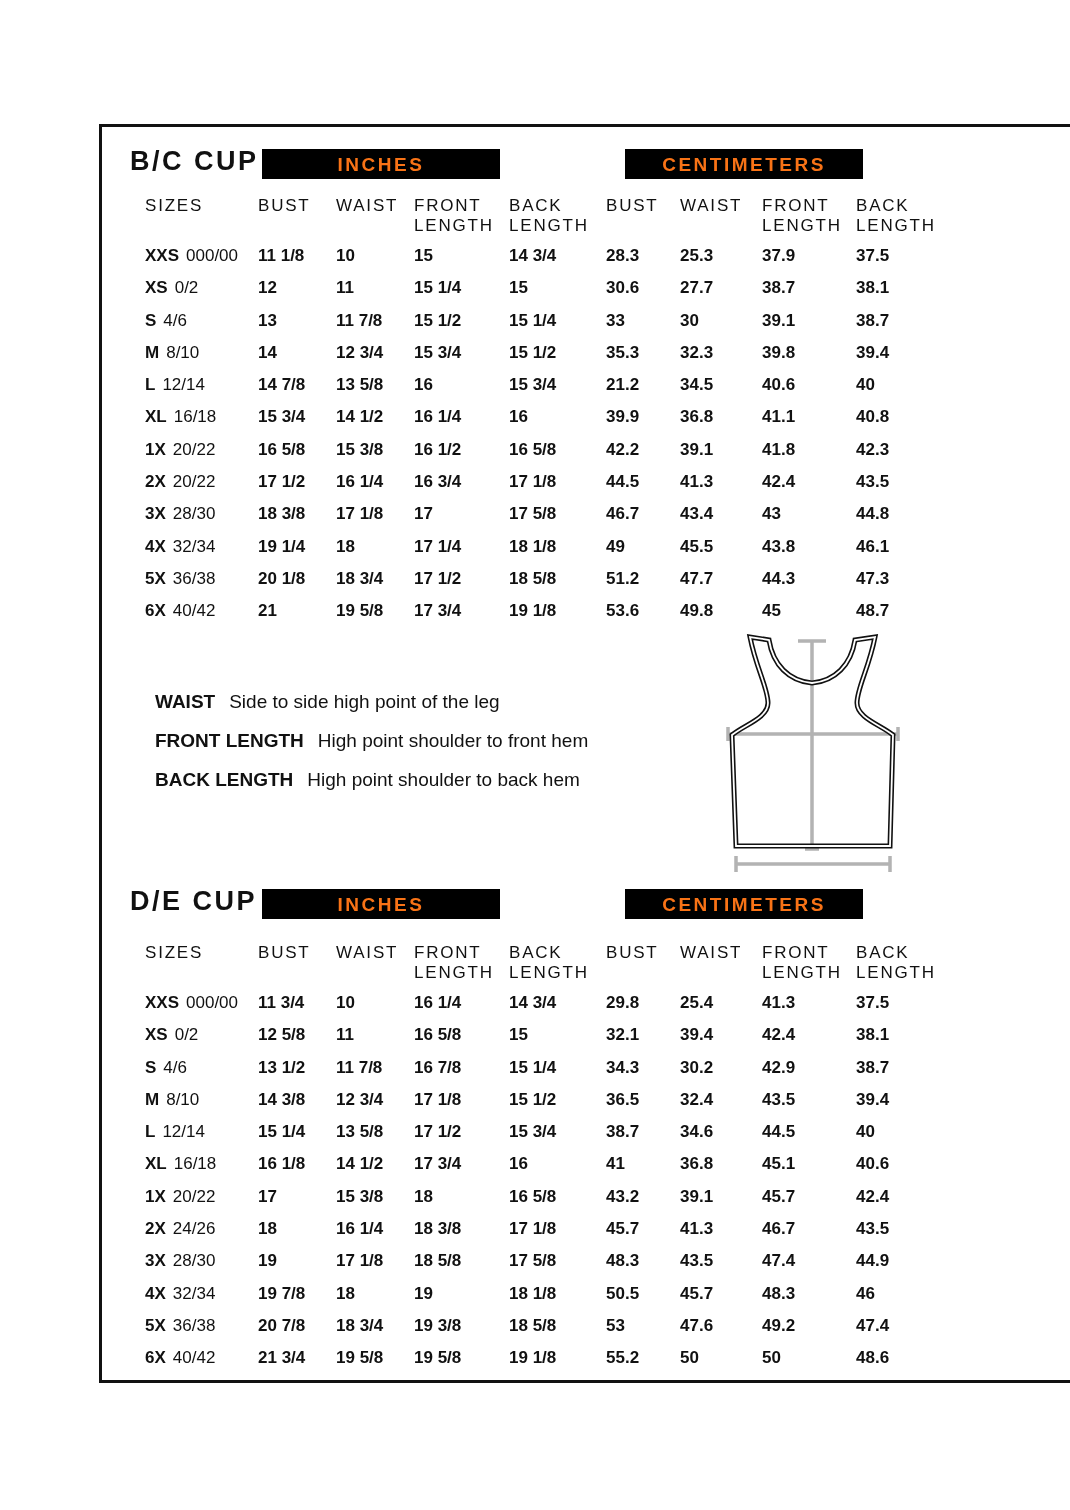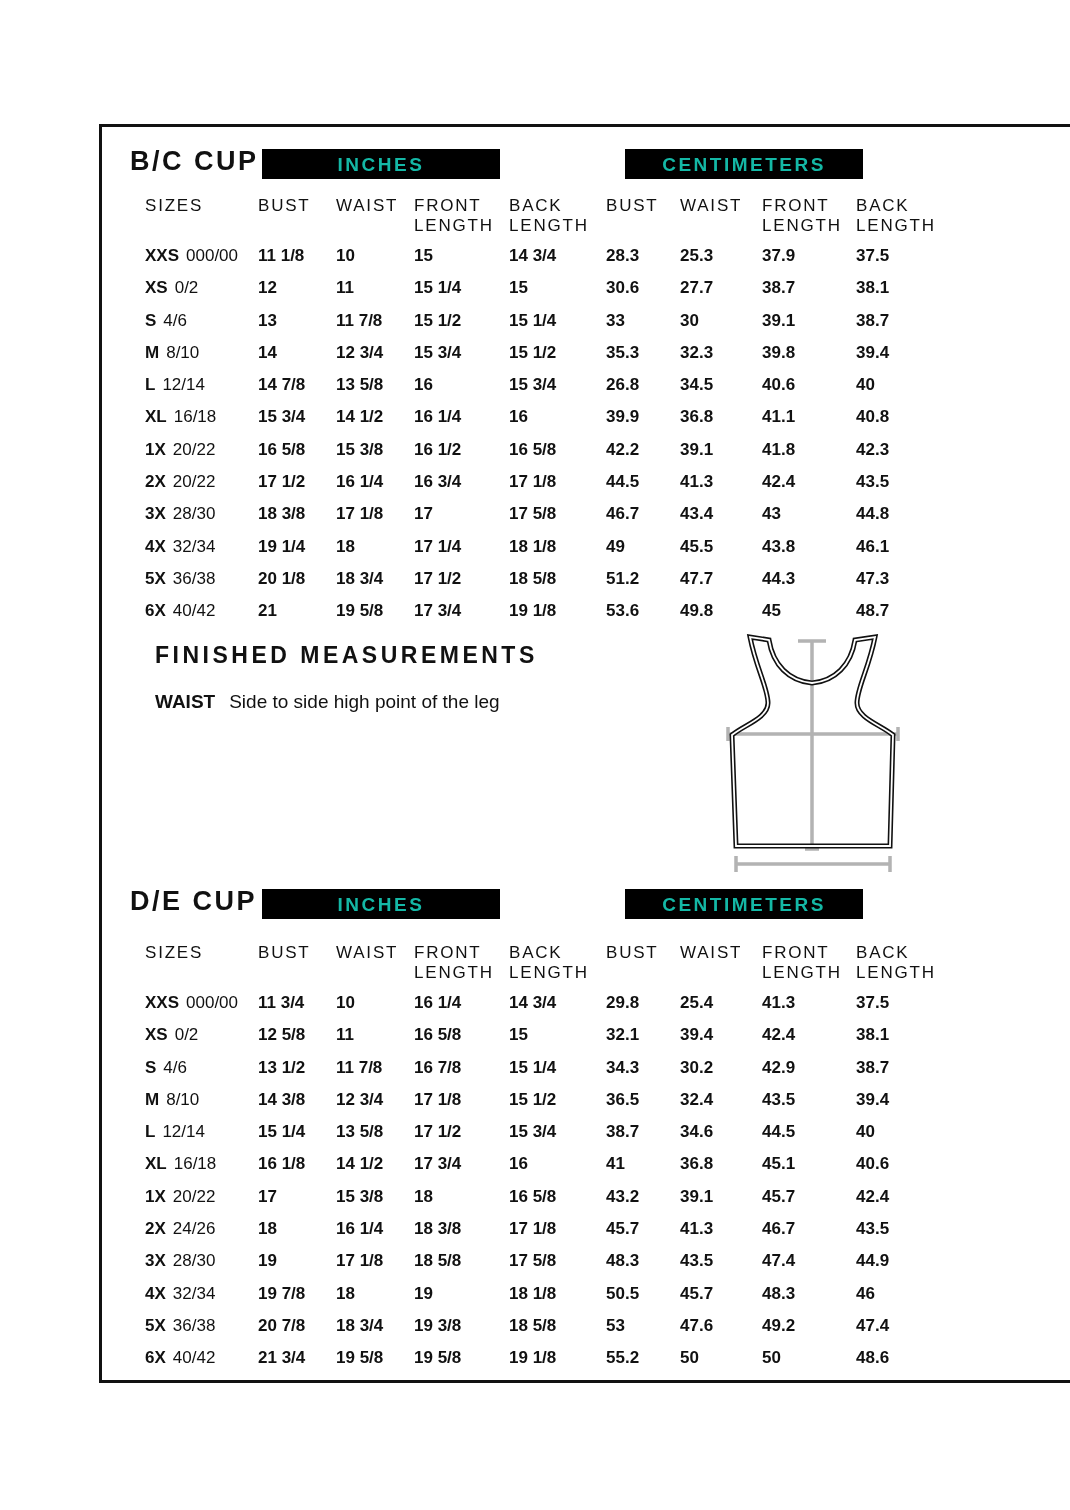--- a/index.html
+++ b/index.html
@@ -11,21 +11,21 @@
   .frame {
     position:absolute; left:99px; top:124px; width:1009px; height:1259px;
     border:3px solid #111; background:#fff;
   }
   .abs { position:absolute; }
 
   .cup-label {
     font-size:27px; font-weight:700; letter-spacing:2.5px; line-height:30px; white-space:nowrap;
   }
   .unit-bar {
-    background:#000; color:#14b8a6; height:30px; width:238px;
+    background:#000; color:#f97316; height:30px; width:238px;
     display:flex; align-items:center; justify-content:center;
   }
   .unit-bar span {
     font-size:19px; font-weight:700; letter-spacing:2.5px; line-height:19px;
   }
 
   .size-table {
     display:grid;
     grid-template-columns:113px 78px 78px 95px 97px 74px 82px 94px 90px;
     grid-template-rows:49px;
@@ -65,35 +65,40 @@
   <div class="unit-bar abs" style="left:523px; top:22px;">
     <span>CENTIMETERS</span>
   </div>
 
   <div class="size-table abs" style="left:43px; top:69px;">
       <div class="trow thead"><div class="hcell">SIZES</div><div class="hcell">BUST</div><div class="hcell">WAIST</div><div class="hcell">FRONT LENGTH</div><div class="hcell">BACK LENGTH</div><div class="hcell">BUST</div><div class="hcell">WAIST</div><div class="hcell">FRONT LENGTH</div><div class="hcell">BACK LENGTH</div></div>
       <div class="trow"><div class="cell"><span class="size-code">XXS</span><span class="size-range">000/00</span></div><div class="cell val">11 1/8</div><div class="cell val">10</div><div class="cell val">15</div><div class="cell val">14 3/4</div><div class="cell val">28.3</div><div class="cell val">25.3</div><div class="cell val">37.9</div><div class="cell val">37.5</div></div>
       <div class="trow"><div class="cell"><span class="size-code">XS</span><span class="size-range">0/2</span></div><div class="cell val">12</div><div class="cell val">11</div><div class="cell val">15 1/4</div><div class="cell val">15</div><div class="cell val">30.6</div><div class="cell val">27.7</div><div class="cell val">38.7</div><div class="cell val">38.1</div></div>
       <div class="trow"><div class="cell"><span class="size-code">S</span><span class="size-range">4/6</span></div><div class="cell val">13</div><div class="cell val">11 7/8</div><div class="cell val">15 1/2</div><div class="cell val">15 1/4</div><div class="cell val">33</div><div class="cell val">30</div><div class="cell val">39.1</div><div class="cell val">38.7</div></div>
       <div class="trow"><div class="cell"><span class="size-code">M</span><span class="size-range">8/10</span></div><div class="cell val">14</div><div class="cell val">12 3/4</div><div class="cell val">15 3/4</div><div class="cell val">15 1/2</div><div class="cell val">35.3</div><div class="cell val">32.3</div><div class="cell val">39.8</div><div class="cell val">39.4</div></div>
-      <div class="trow"><div class="cell"><span class="size-code">L</span><span class="size-range">12/14</span></div><div class="cell val">14 7/8</div><div class="cell val">13 5/8</div><div class="cell val">16</div><div class="cell val">15 3/4</div><div class="cell val">26.8</div><div class="cell val">34.5</div><div class="cell val">40.6</div><div class="cell val">40</div></div>
+      <div class="trow"><div class="cell"><span class="size-code">L</span><span class="size-range">12/14</span></div><div class="cell val">14 7/8</div><div class="cell val">13 5/8</div><div class="cell val">16</div><div class="cell val">15 3/4</div><div class="cell val">21.2</div><div class="cell val">34.5</div><div class="cell val">40.6</div><div class="cell val">40</div></div>
       <div class="trow"><div class="cell"><span class="size-code">XL</span><span class="size-range">16/18</span></div><div class="cell val">15 3/4</div><div class="cell val">14 1/2</div><div class="cell val">16 1/4</div><div class="cell val">16</div><div class="cell val">39.9</div><div class="cell val">36.8</div><div class="cell val">41.1</div><div class="cell val">40.8</div></div>
       <div class="trow"><div class="cell"><span class="size-code">1X</span><span class="size-range">20/22</span></div><div class="cell val">16 5/8</div><div class="cell val">15 3/8</div><div class="cell val">16 1/2</div><div class="cell val">16 5/8</div><div class="cell val">42.2</div><div class="cell val">39.1</div><div class="cell val">41.8</div><div class="cell val">42.3</div></div>
       <div class="trow"><div class="cell"><span class="size-code">2X</span><span class="size-range">20/22</span></div><div class="cell val">17 1/2</div><div class="cell val">16 1/4</div><div class="cell val">16 3/4</div><div class="cell val">17 1/8</div><div class="cell val">44.5</div><div class="cell val">41.3</div><div class="cell val">42.4</div><div class="cell val">43.5</div></div>
       <div class="trow"><div class="cell"><span class="size-code">3X</span><span class="size-range">28/30</span></div><div class="cell val">18 3/8</div><div class="cell val">17 1/8</div><div class="cell val">17</div><div class="cell val">17 5/8</div><div class="cell val">46.7</div><div class="cell val">43.4</div><div class="cell val">43</div><div class="cell val">44.8</div></div>
       <div class="trow"><div class="cell"><span class="size-code">4X</span><span class="size-range">32/34</span></div><div class="cell val">19 1/4</div><div class="cell val">18</div><div class="cell val">17 1/4</div><div class="cell val">18 1/8</div><div class="cell val">49</div><div class="cell val">45.5</div><div class="cell val">43.8</div><div class="cell val">46.1</div></div>
       <div class="trow"><div class="cell"><span class="size-code">5X</span><span class="size-range">36/38</span></div><div class="cell val">20 1/8</div><div class="cell val">18 3/4</div><div class="cell val">17 1/2</div><div class="cell val">18 5/8</div><div class="cell val">51.2</div><div class="cell val">47.7</div><div class="cell val">44.3</div><div class="cell val">47.3</div></div>
       <div class="trow"><div class="cell"><span class="size-code">6X</span><span class="size-range">40/42</span></div><div class="cell val">21</div><div class="cell val">19 5/8</div><div class="cell val">17 3/4</div><div class="cell val">19 1/8</div><div class="cell val">53.6</div><div class="cell val">49.8</div><div class="cell val">45</div><div class="cell val">48.7</div></div>
     </div>
 
-  <h2 class="fm-title abs" style="left:53px; top:515px;">FINISHED MEASUREMENTS</h2>
 
   <div class="fm-list abs" style="left:53px; top:564px;">
     <div class="fm-item">
       <span class="fm-term">WAIST</span><span class="fm-def">Side to side high point of the leg</span>
+    </div>
+    <div class="fm-item">
+      <span class="fm-term">FRONT LENGTH</span><span class="fm-def">High point shoulder to front hem</span>
+    </div>
+    <div class="fm-item">
+      <span class="fm-term">BACK LENGTH</span><span class="fm-def">High point shoulder to back hem</span>
     </div>
   </div>
 
   <svg class="tank-illustration" viewBox="0 0 185 240" aria-hidden="true">
 
     <path fill="#ffffff" stroke="none" d="M 30 4 C 36 35 48 55 48 70 C 48 85 24 92 12 102 L 16 213 L 170 213 L 173 102 C 161 92 137 85 137 70 C 137 55 149 35 155 4 L 135 7 C 131 32 115 48 92 50 C 69 48 53 32 49 7 Z"></path>
 
     <g stroke="#b3b3b3" stroke-width="3.5" fill="none">
       <path d="M 92 8 V 217 M 78 8 H 106 M 85 216 H 99"></path>
       <path d="M 8 101 H 178 M 8 94 V 108 M 178 94 V 108"></path>

